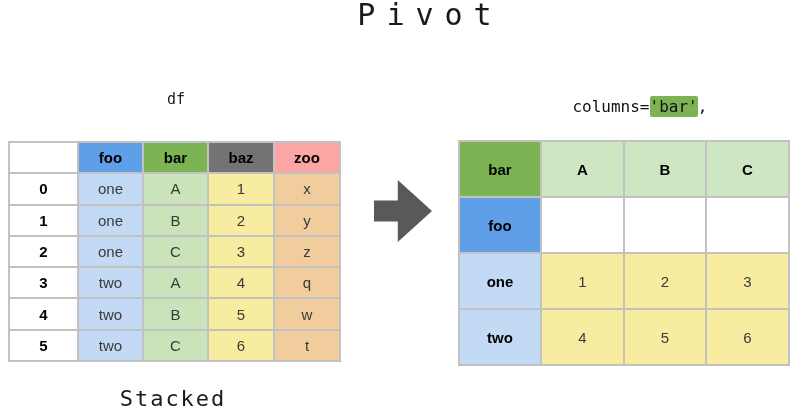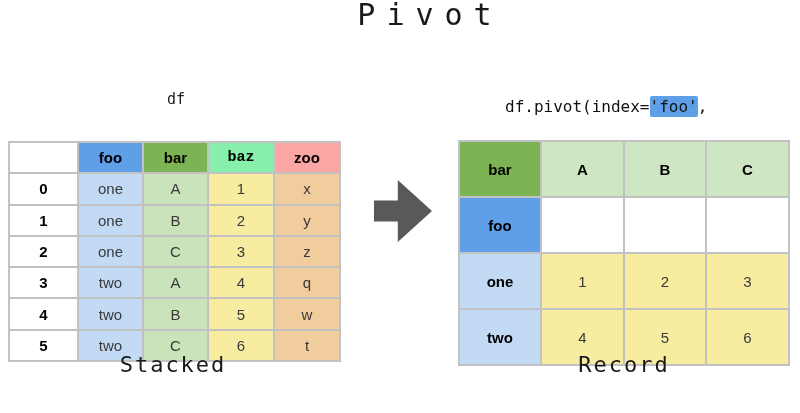--- a/index.html
+++ b/index.html
@@ -10,21 +10,21 @@
   .mono{font-family:"DejaVu Sans Mono",monospace;color:#1a1a1a;}
   #title{
     position:absolute;top:-3px;left:430px;transform:translateX(-50%);
     font-size:30px;letter-spacing:11px;white-space:nowrap;
   }
   #df-caption{
     position:absolute;top:90px;left:176px;transform:translateX(-50%);
     font-size:15px;
   }
   .axis-label{
-    position:absolute;top:352px;transform:translateX(-50%);
+    position:absolute;top:386px;transform:translateX(-50%);
     font-size:22px;letter-spacing:2px;white-space:nowrap;
   }
   #stacked-label{left:173px;}
   #record-label{left:624px;}
 
   table{border-collapse:collapse;table-layout:fixed;position:absolute;}
   td{
     border:2px solid #c2c2c2;text-align:center;vertical-align:middle;
     font-size:15px;color:#3a3a3a;padding:0;overflow:hidden;
   }
@@ -65,21 +65,21 @@
         <col class="c1">
         <col class="c2">
         <col class="c3">
         <col class="c4">
     </colgroup>
     <tbody>
       <tr>
         <td class="bold white"></td>
         <td class="bold" style="background-color: rgb(95, 159, 232);">foo</td>
         <td class="bold" style="background-color: rgb(124, 180, 84);">bar</td>
-        <td class="bold" style="background-color: #86efac; font-family: Liberation Mono, monospace;">baz</td>
+        <td class="bold" style="background-color: #737373;">baz</td>
         <td class="bold" style="background-color: #fca5a5;">zoo</td>
       </tr>
       <tr>
         <td class="bold white">0</td>
         <td style="background-color: rgb(194, 218, 244);">one</td>
         <td style="background-color: rgb(203, 227, 187);">A</td>
         <td style="background-color: rgb(248, 236, 161);">1</td>
         <td style="background-color: rgb(241, 204, 157);">x</td>
       </tr>
       <tr>
@@ -118,21 +118,20 @@
         <td style="background-color: rgb(241, 204, 157);">t</td>
       </tr>
     </tbody>
   </table>
 
   <div id="stacked-label" class="mono axis-label">Stacked</div>
 
   <div id="arrow" style="background-color: rgb(88, 89, 91);"></div>
 
   <div id="code-block" class="mono">
-    <div class="code-line"><span>df.pivot(index=</span><span class="hl" style="background-color: rgb(95, 159, 232);">'foo'</span><span>,</span></div>
     <div class="code-line"><span>       columns=</span><span class="hl" style="background-color: rgb(124, 180, 84);">'bar'</span><span>,</span></div>
     <div class="code-line"><span>        values=</span><span class="hl" style="background-color: rgb(242, 212, 75);">'baz'</span><span>)</span></div>
   </div>
 
   <table id="record-table">
     <colgroup>
       <col class="c0">
         <col class="c1">
         <col class="c2">
         <col class="c3">
@@ -158,15 +157,14 @@
       </tr>
       <tr>
         <td class="bold" style="background-color: rgb(194, 218, 244);">two</td>
         <td style="background-color: rgb(248, 236, 161);">4</td>
         <td style="background-color: rgb(248, 236, 161);">5</td>
         <td style="background-color: rgb(248, 236, 161);">6</td>
       </tr>
     </tbody>
   </table>
 
-  <div id="record-label" class="mono axis-label">Record</div>
 
 </div>
 
 </body></html>

